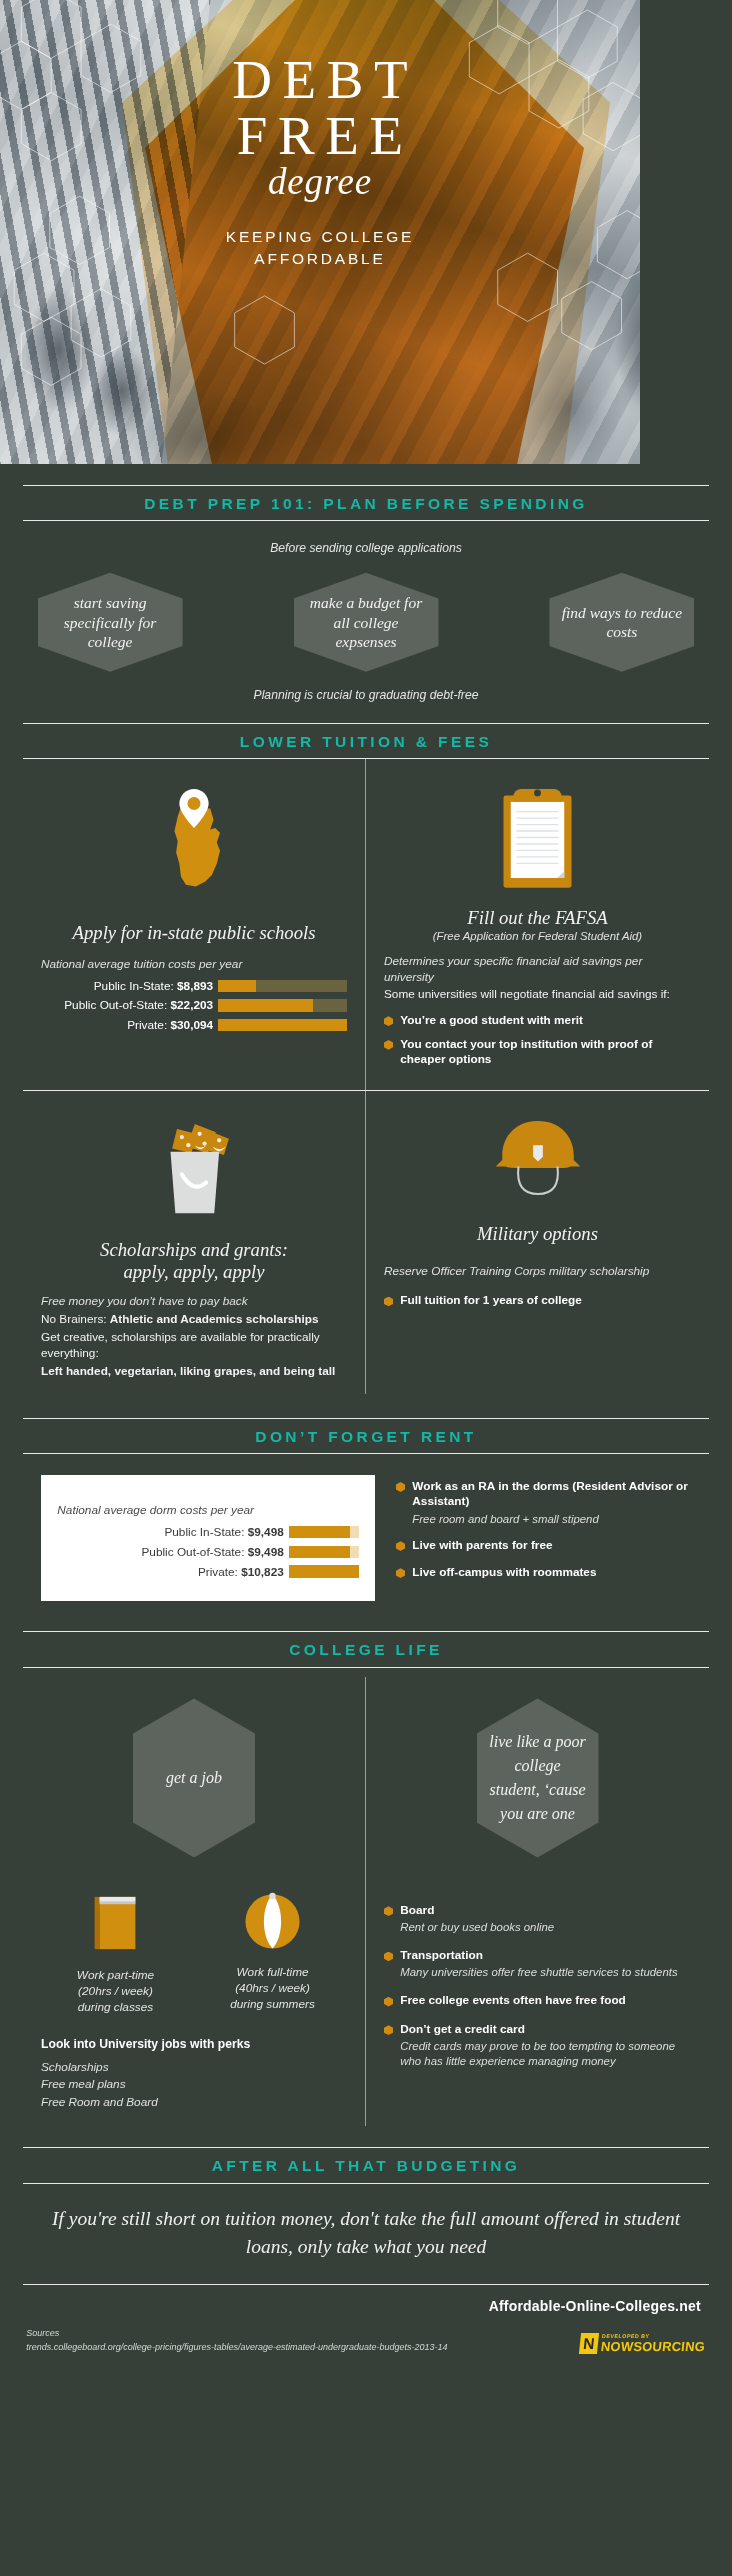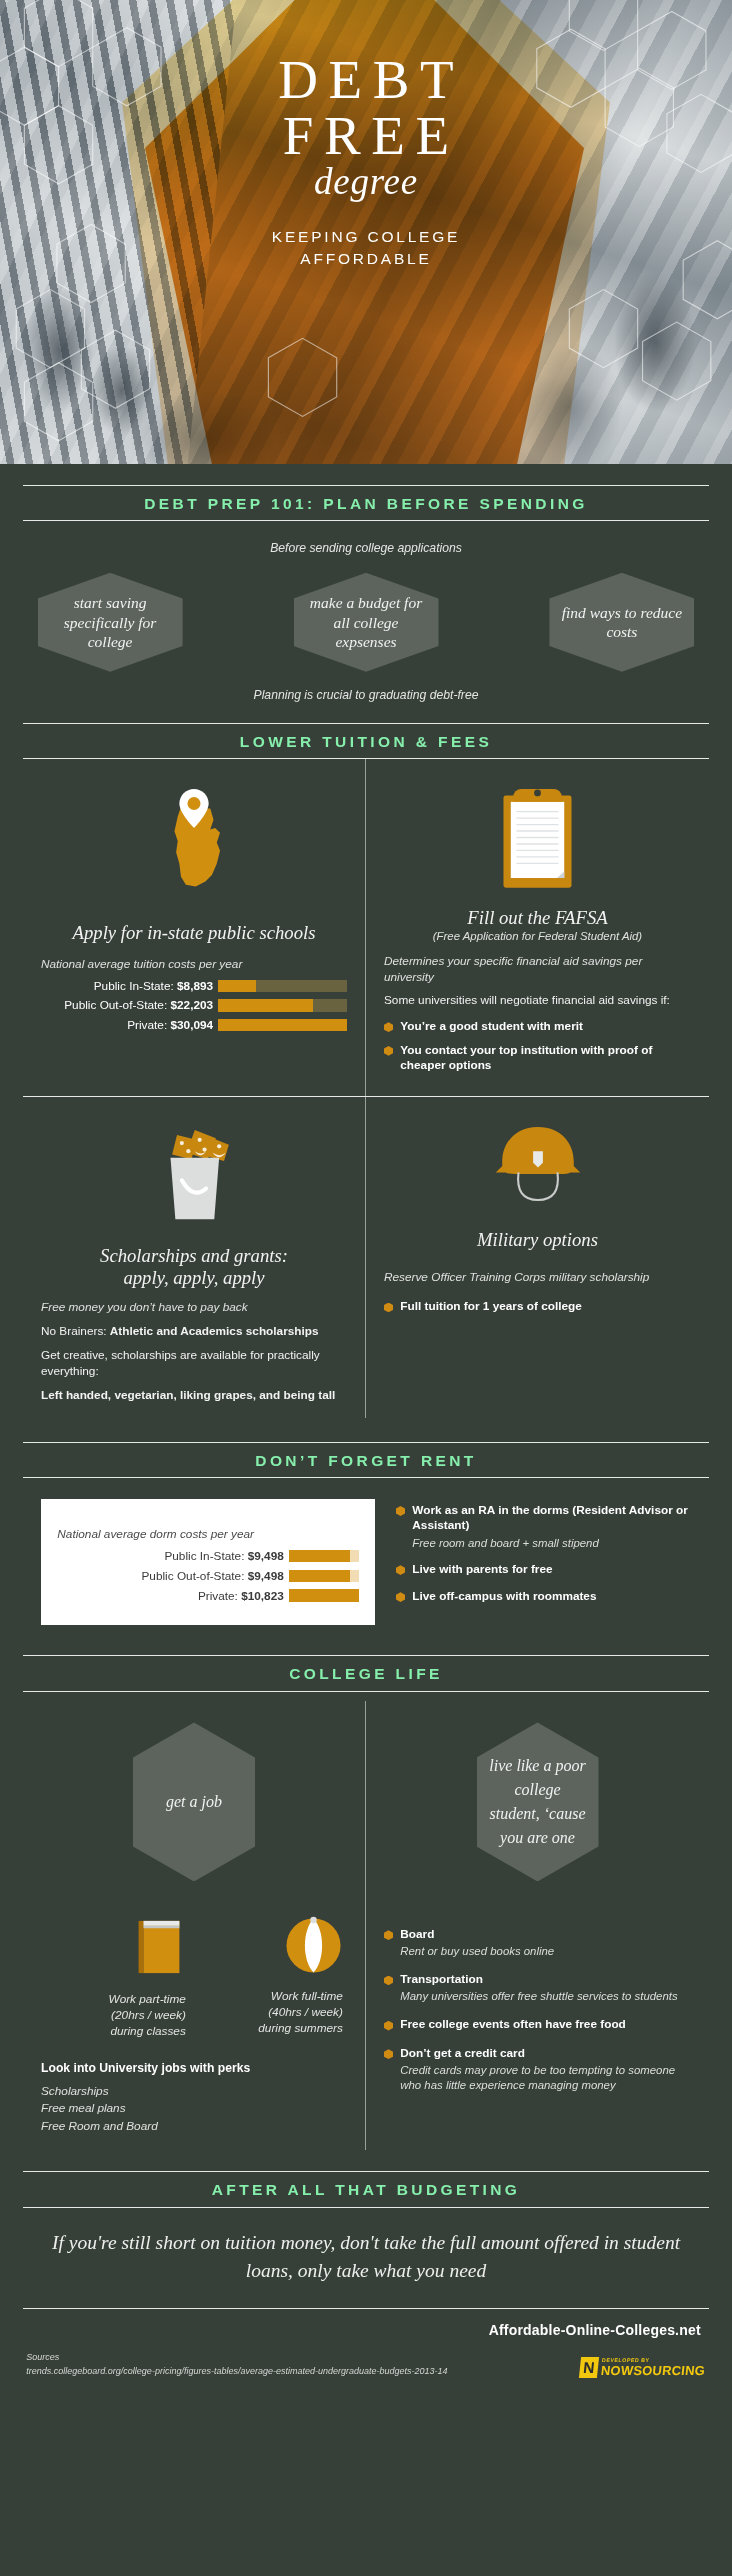--- a/index.html
+++ b/index.html
@@ -8,21 +8,21 @@
     background: #373f39;
     font-family: "Liberation Sans", sans-serif;
     color: #ffffff;
     -webkit-font-smoothing: antialiased;
   }
   .page { width: 732px; position: relative; overflow: hidden; }
 
   
   .hero {
     position: relative;
-    width: 732px;
+    width: 640px;
     height: 464px;
     overflow: hidden;
     background: #d9dadb;
   }
   .hero-photo {
     position: absolute; inset: 0;
     background:
       linear-gradient(112deg, rgba(120,130,138,.55) 0%, rgba(190,196,200,.20) 28%, rgba(86,96,104,.45) 55%, rgba(210,214,216,.18) 75%, rgba(120,132,140,.50) 100%),
       linear-gradient(18deg, #cfd3d5 0%, #9aa3a9 20%, #e3e6e7 38%, #7d878e 58%, #dfe2e3 76%, #8d979e 100%);
   }
@@ -109,21 +109,21 @@
     border-top: 1.6px solid #e7e9e8;
     border-bottom: 1.6px solid #e7e9e8;
     margin: 0 0 0 0;
     padding: 9px 0 7.3px 0;
     text-align:center;
   }
   .band-title {
     font-size: 15.5px;
     font-weight: 700;
     letter-spacing: 3.4px;
-    color: #86efac;
+    color: #14b8a6;
   }
 
   .lead {
     text-align:center;
     font-style: italic;
     font-size: 12.2px;
     color: #e4e6e4;
     padding: 19.5px 0 3.3px 0;
   }
   .tail {
@@ -191,21 +191,21 @@
     font-style: italic;
     font-size: 11.8px;
     color:#dfe1df;
     line-height:1.35;
     margin-top: 11.4px;
   }
   .plain {
     font-size: 11.8px;
     color:#f2f3f2;
     line-height:1.4;
-    margin-top: 7px;
+    margin-top: 1px;
   }
   .plain b, .bold { font-weight:700; }
 
   .bullets { margin-top: 10px; }
   .bullet {
     display:flex;
     align-items: flex-start;
     gap: 7.3px;
     margin-bottom: 8.1px;
   }
@@ -264,21 +264,21 @@
   .rent {
     display:flex;
     gap: 21px;
     padding: 21px 18px 21px 18px;
     align-items: flex-start;
   }
   .rent .right { flex:1; padding-top: 3.3px; }
 
   
   .joblist { display:flex; gap: 16.3px; justify-content: center; padding: 4.9px 0 0 0; }
-  .jobitem { width: 46%; text-align:right; }
+  .jobitem { width: 46%; text-align:center; }
   .jobcap { font-style: italic; font-size:11.8px; line-height:1.35; color:#e2e4e2; margin-top: 11.4px; }
 
   .perks-head { font-weight:700; font-size:12.2px; margin-top: 21px; color:#ffffff;}
   .perks { font-style:italic; font-size:11.8px; line-height:1.5; color:#dfe1df; margin-top:8.1px; }
 
   
   .final {
     text-align:center;
     font-family:"Liberation Serif", serif;
     font-style: italic;

